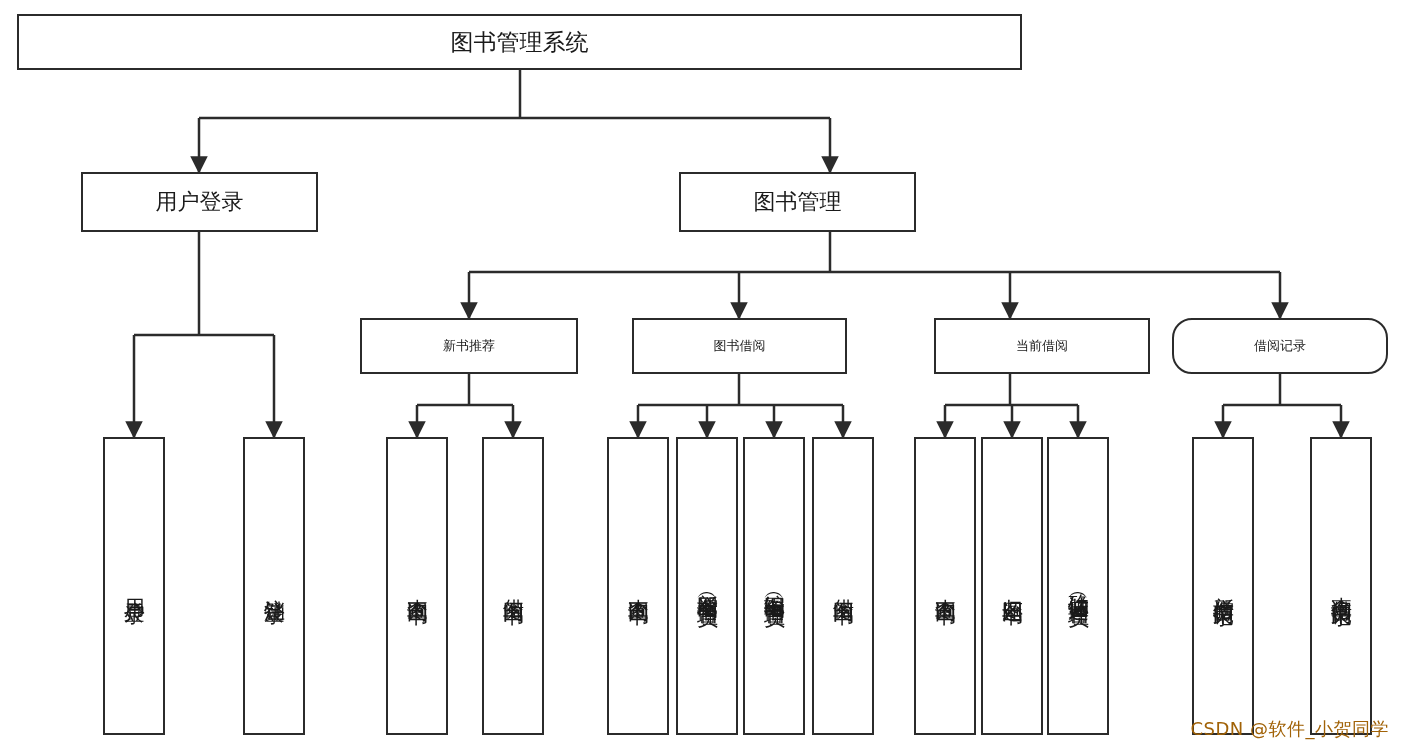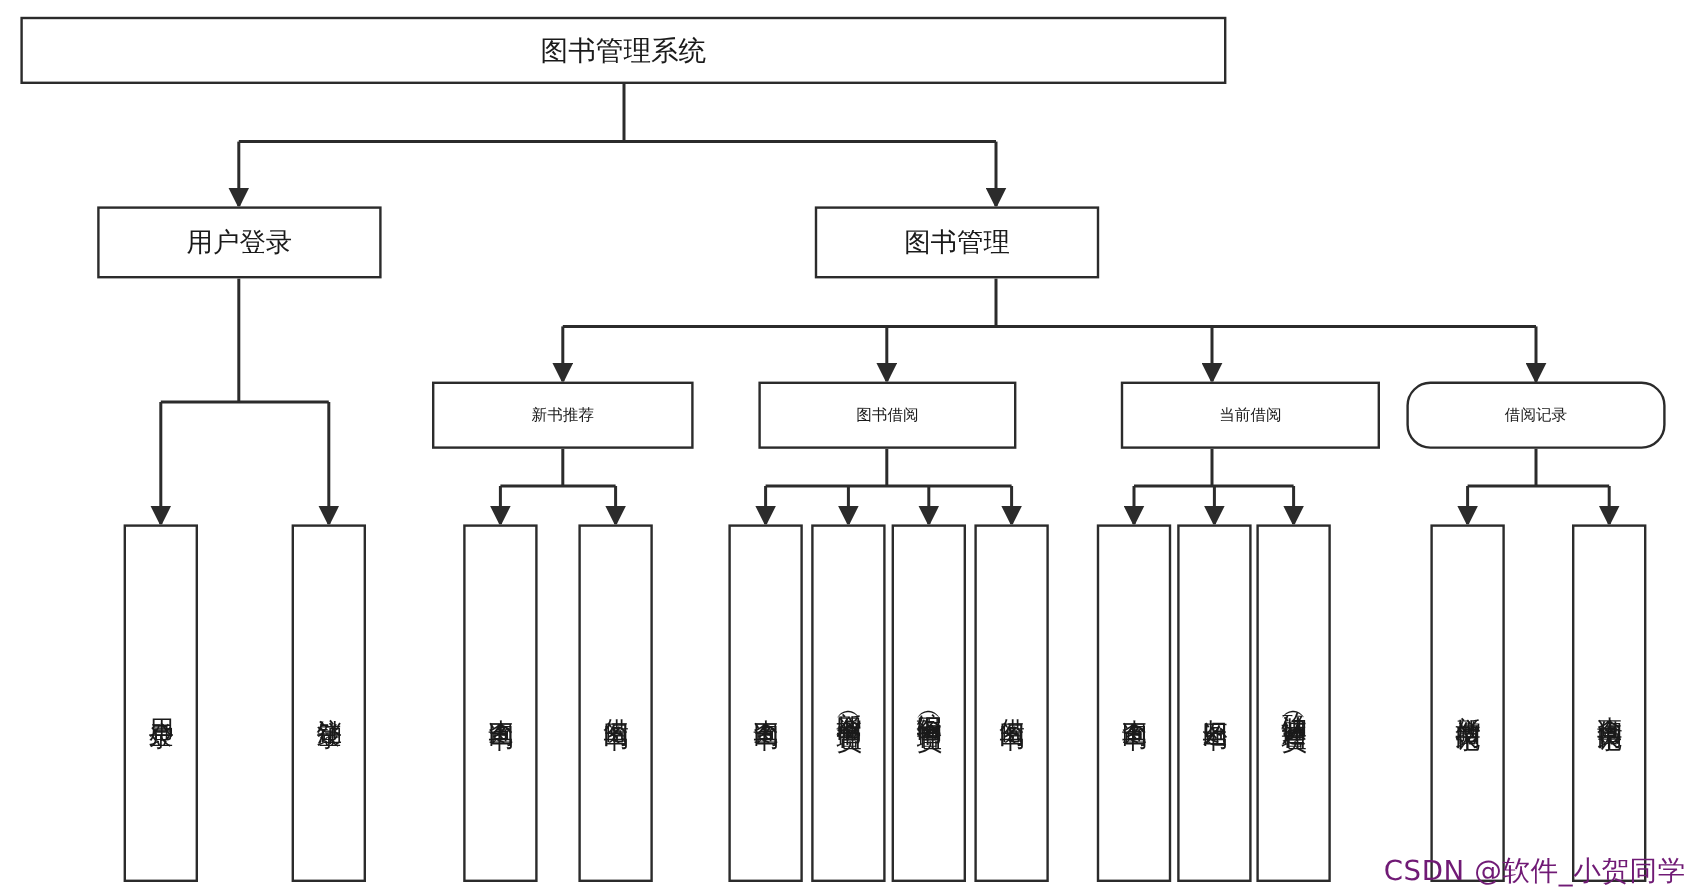--- a/index.html
+++ b/index.html
@@ -52,24 +52,24 @@
   .node .lbl {
     display: block;
     white-space: pre;
   }
   .node.leaf .lbl {
     writing-mode: vertical-rl;
     text-orientation: upright;
   }
   #watermark {
     position: absolute;
-    right: 0;
+    right: 16px;
     bottom: 6px;
-    font-size: 23px;
-    color: #701a75;
+    font-size: 18px;
+    color: #a16207;
     letter-spacing: 0.5px;
     white-space: pre;
     pointer-events: none;
   }
 </style>
 </head>
 <body>
 
 <div id="stage">
 

